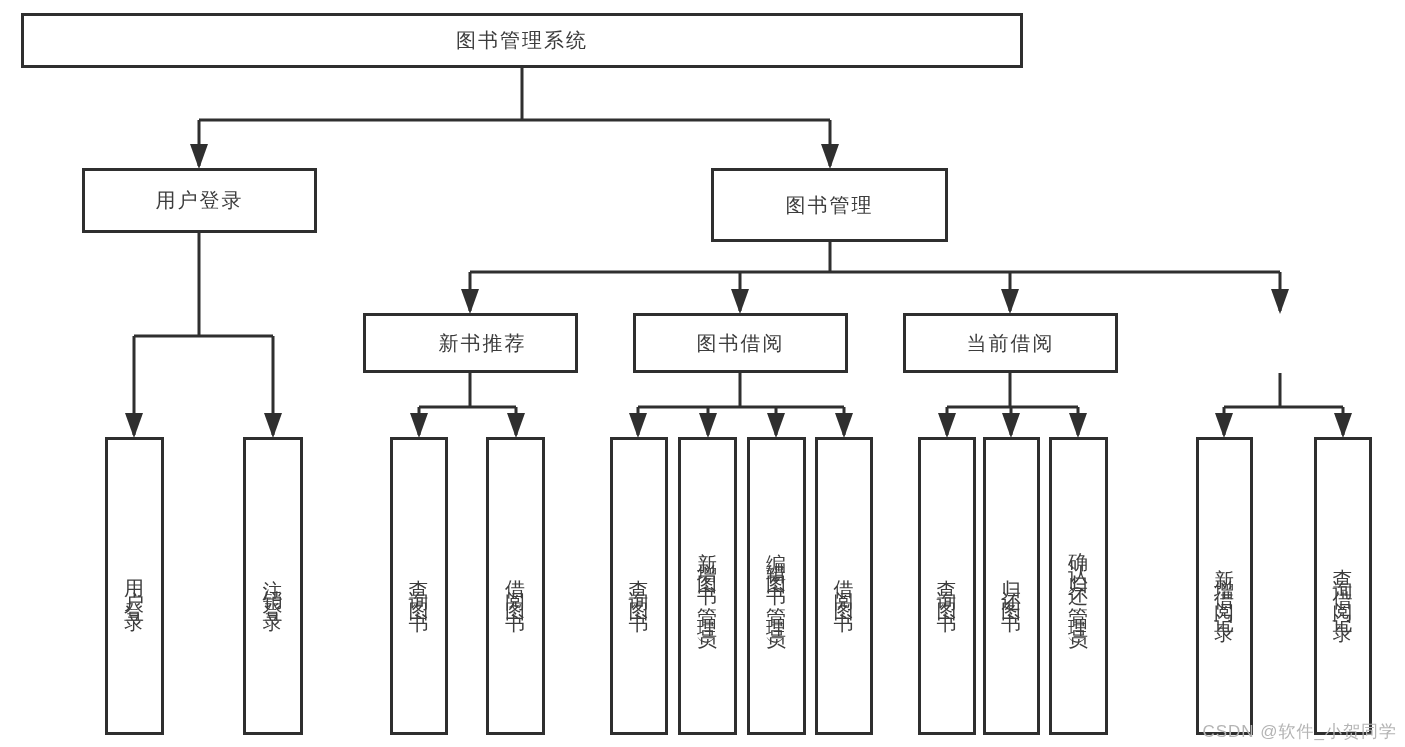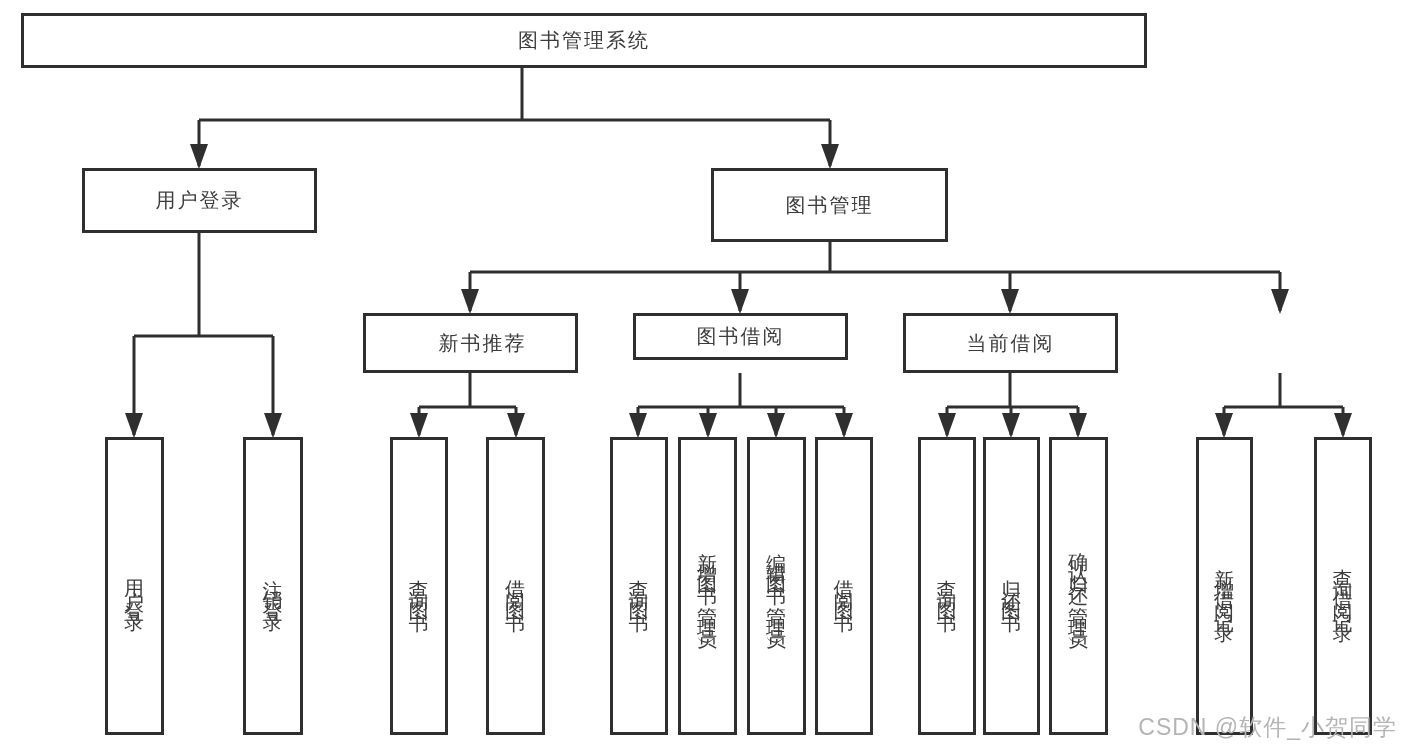--- a/index.html
+++ b/index.html
@@ -15,21 +15,21 @@
     background:#fff; display:flex; align-items:center; justify-content:center;
     color:var(--text);
   }
   .hbox { font-size:20px; letter-spacing:2px; }
   .vbox > .vtext {
     writing-mode:vertical-rl; text-orientation:upright;
     font-size:20px; letter-spacing:11px; line-height:1;
   }
   .watermark {
     position:absolute; right:8px; bottom:4px; z-index:5;
-    font-size:23px; color:var(--watermark); letter-spacing:1px; white-space:nowrap;
+    font-size:17px; color:var(--watermark); letter-spacing:1px; white-space:nowrap;
   }
 </style>
 </head>
 <body>
 
 <div class="canvas">
 
   <svg class="connectors" width="1405" height="747" viewBox="0 0 1405 747">
     <g stroke="#2f2f2f" stroke-width="3" fill="none">
       <path d="M522 68 V120 M199 120 H830 M199 120 V166 M830 120 V166"></path>
@@ -56,35 +56,35 @@
       <polygon points="767,413 785,413 776,438"></polygon>
       <polygon points="835,413 853,413 844,438"></polygon>
       <polygon points="938,413 956,413 947,438"></polygon>
       <polygon points="1002,413 1020,413 1011,438"></polygon>
       <polygon points="1069,413 1087,413 1078,438"></polygon>
       <polygon points="1215,413 1233,413 1224,438"></polygon>
       <polygon points="1334,413 1352,413 1343,438"></polygon>
     </g>
   </svg>
 
-  <div class="node hbox" style="left:21px; top:13px; width:1126px; height:55px;">
+  <div class="node hbox" style="left:21px; top:13px; width:1002px; height:55px;">
     <span>图书管理系统</span>
   </div>
 
   <div class="node hbox" style="left:82px; top:168px; width:235px; height:65px;">
     <span>用户登录</span>
   </div>
   <div class="node hbox" style="left:711px; top:168px; width:237px; height:74px;">
     <span>图书管理</span>
   </div>
 
   <div class="node hbox" style="left:363px; top:313px; width:215px; height:60px;padding-left:24px;">
     <span>新书推荐</span>
   </div>
-  <div class="node hbox" style="left:633px; top:313px; width:215px; height:47px;text-align:right;">
+  <div class="node hbox" style="left:633px; top:313px; width:215px; height:60px;text-align:right;">
     <span>图书借阅</span>
   </div>
   <div class="node hbox" style="left:903px; top:313px; width:215px; height:60px;">
     <span>当前借阅</span>
   </div>
 
   <div class="node vbox" style="left:105px; top:437px; width:59px; height:298px;">
     <span class="vtext">用户登录</span>
   </div>
   <div class="node vbox" style="left:243px; top:437px; width:60px; height:298px;">

